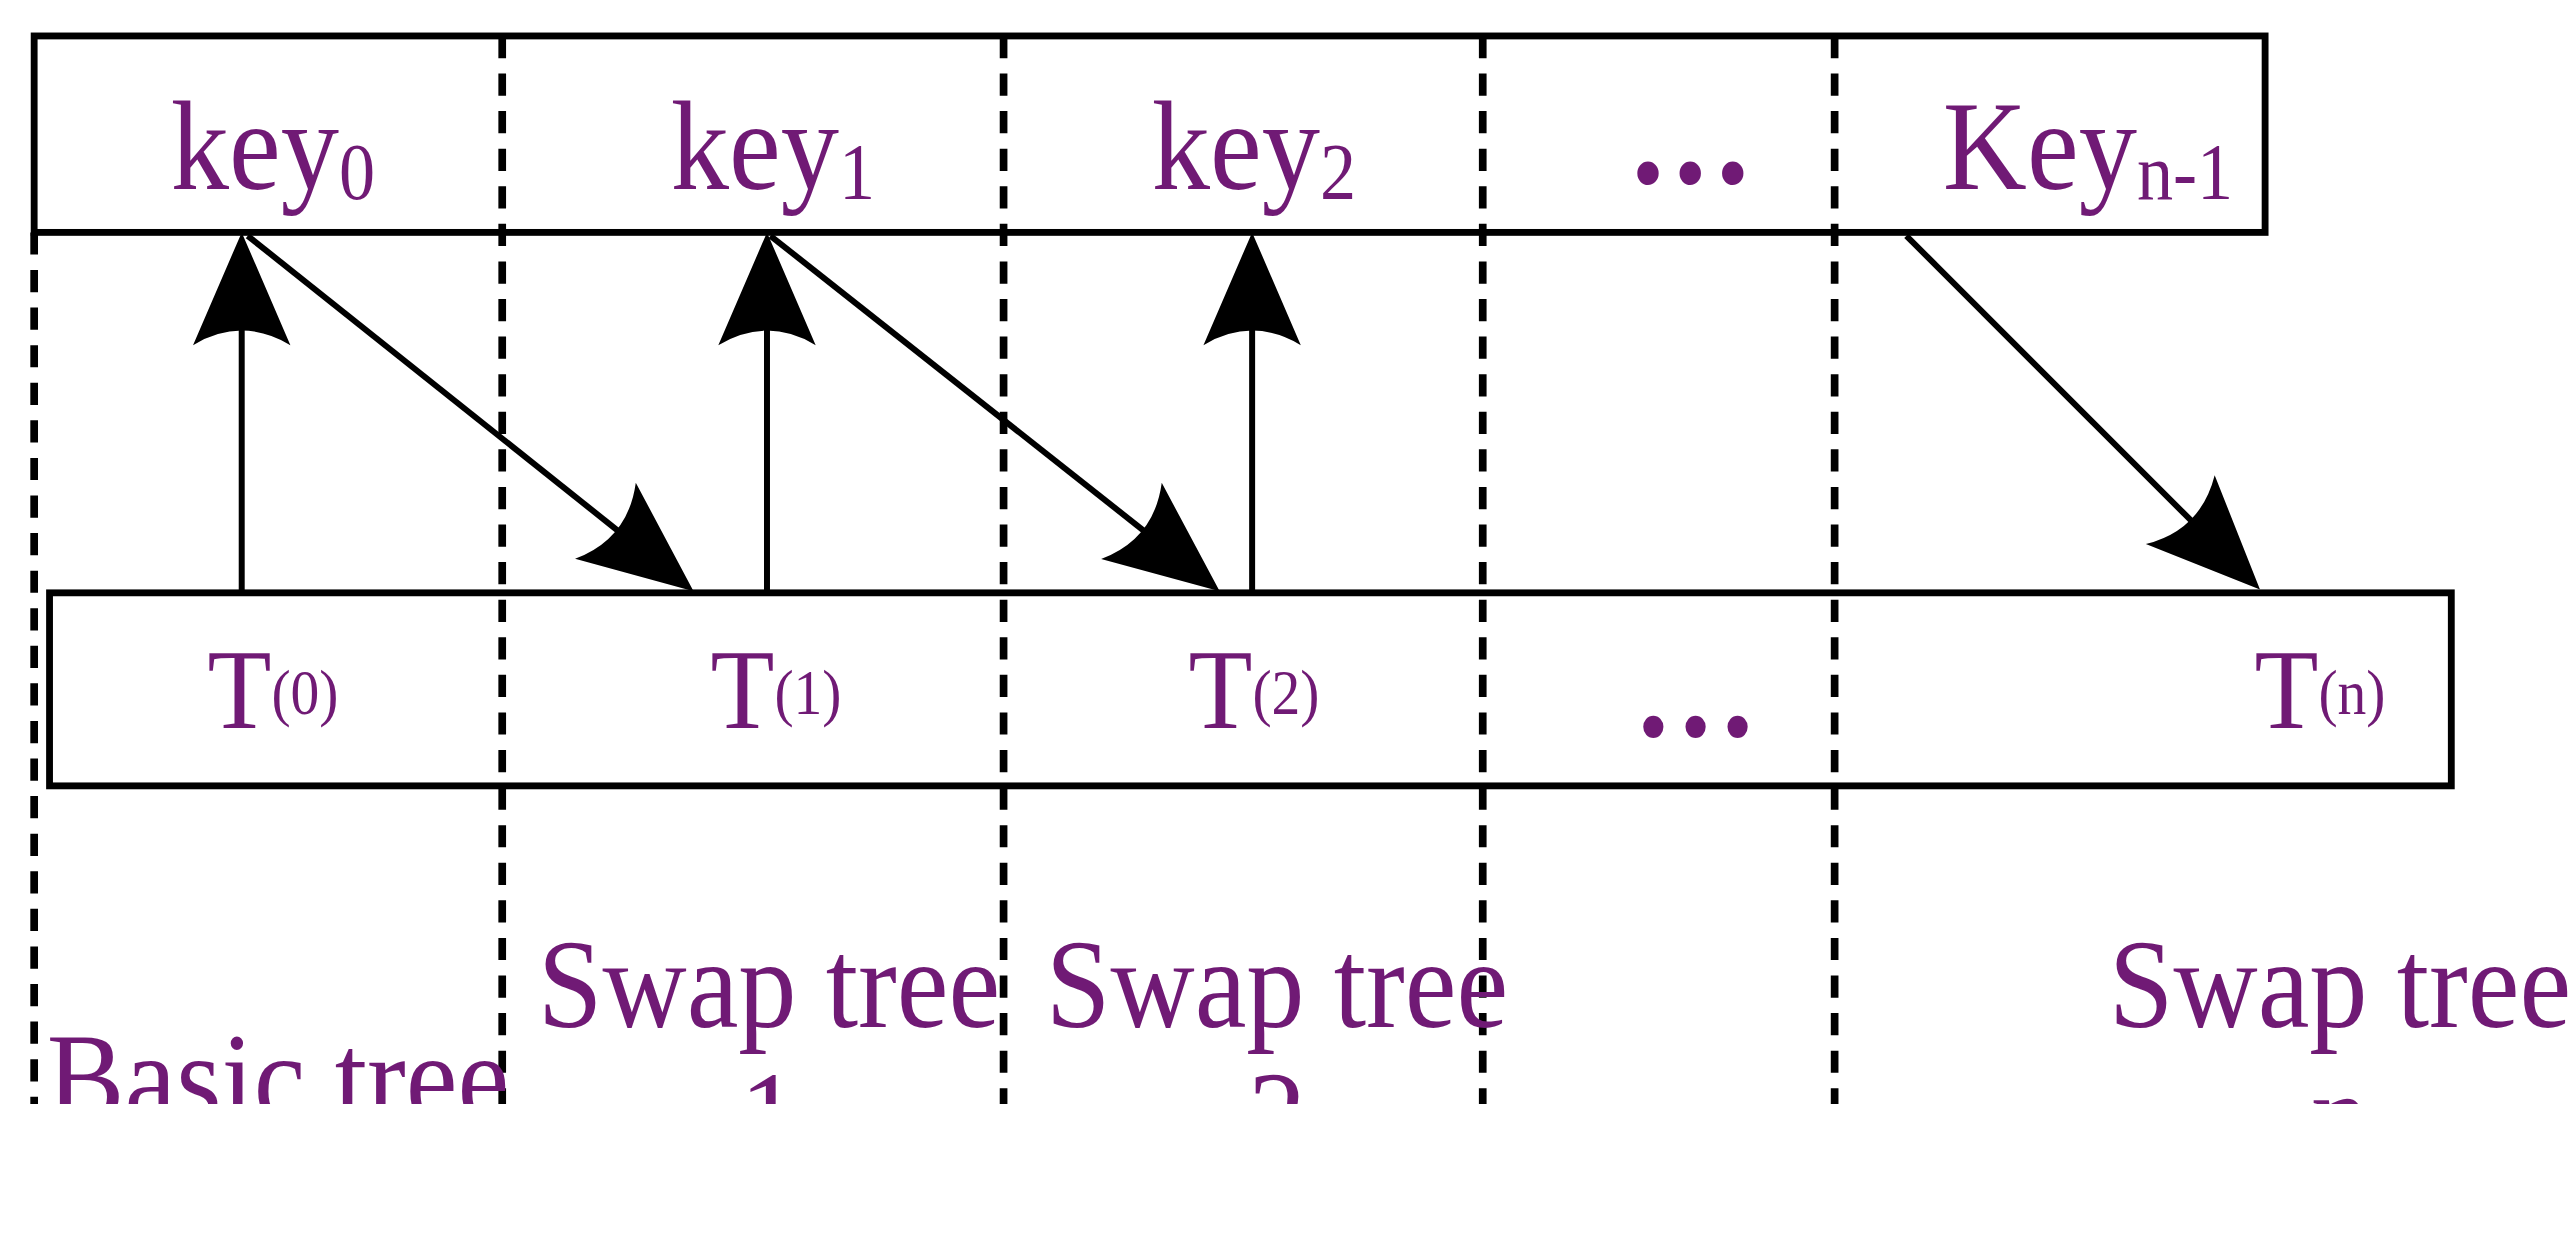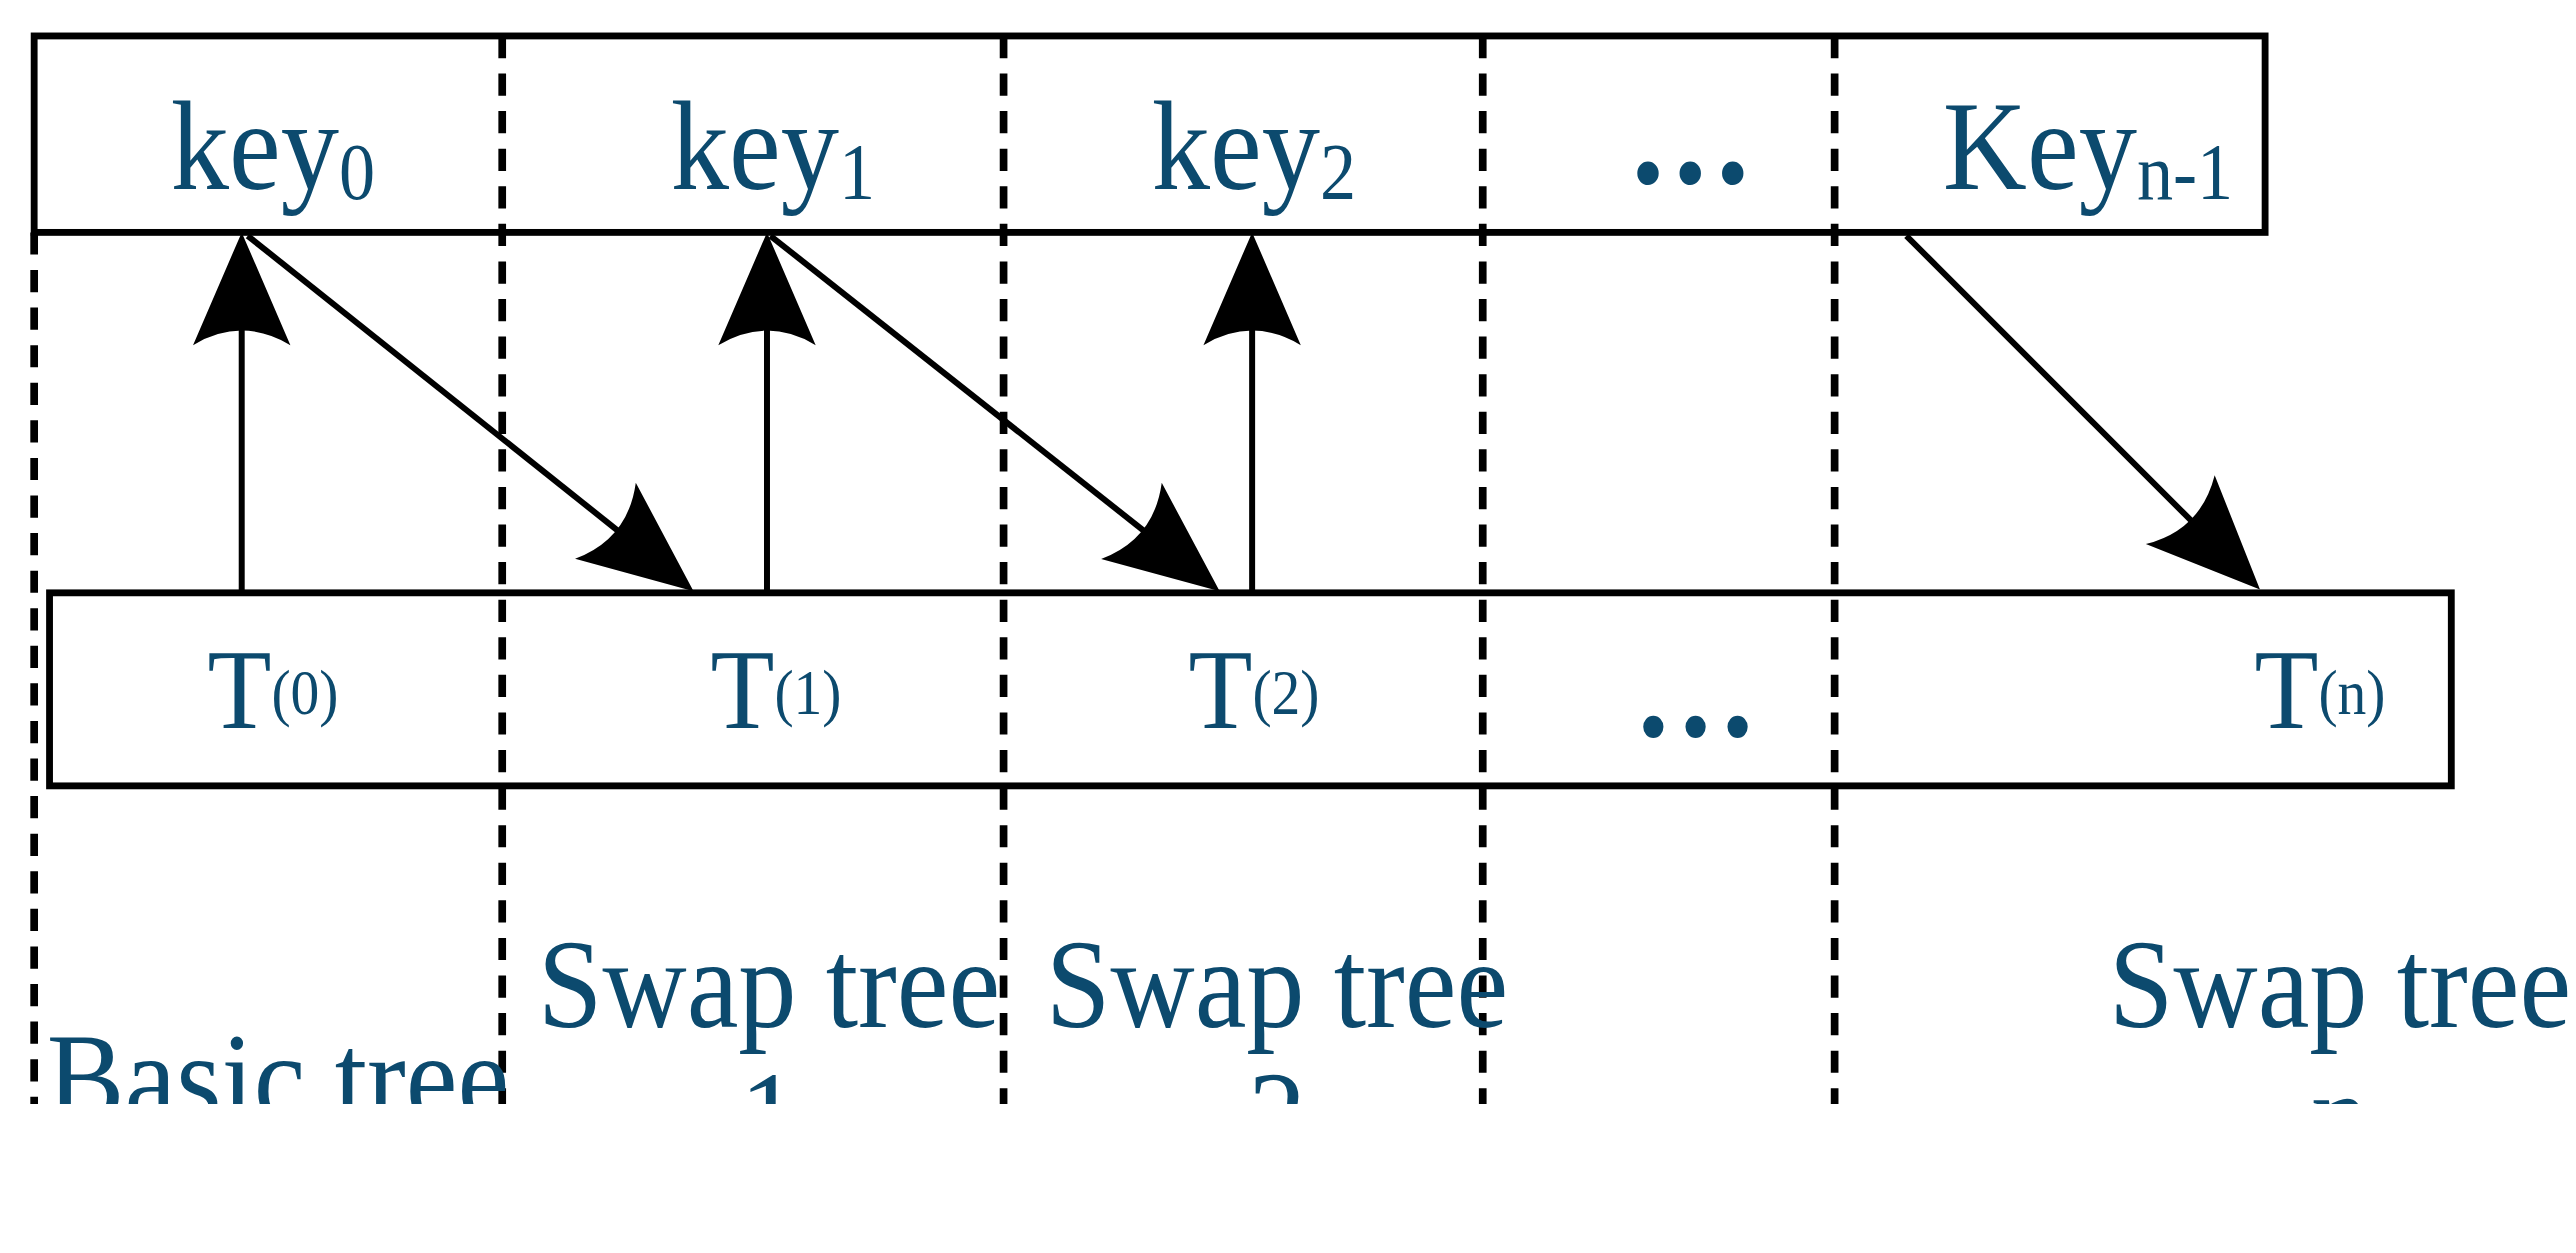--- a/index.html
+++ b/index.html
@@ -3,21 +3,21 @@
 <meta charset="utf-8">
 <style>
   html, body { margin: 0; padding: 0; background: #ffffff; }
   #canvas {
     position: relative;
     width: 2576px;
     height: 1104px;
     background: #ffffff;
     overflow: hidden;
     font-family: "Liberation Serif", "DejaVu Serif", serif;
-    color: #0c4a6e;
+    color: #701a75;
   }
   #gfx { position: absolute; left: 0; top: 0; }
 
   
   .cell {
     position: absolute;
     transform: translateX(-50%) scaleX(0.91);
     display: flex;
     align-items: center;
     justify-content: center;

